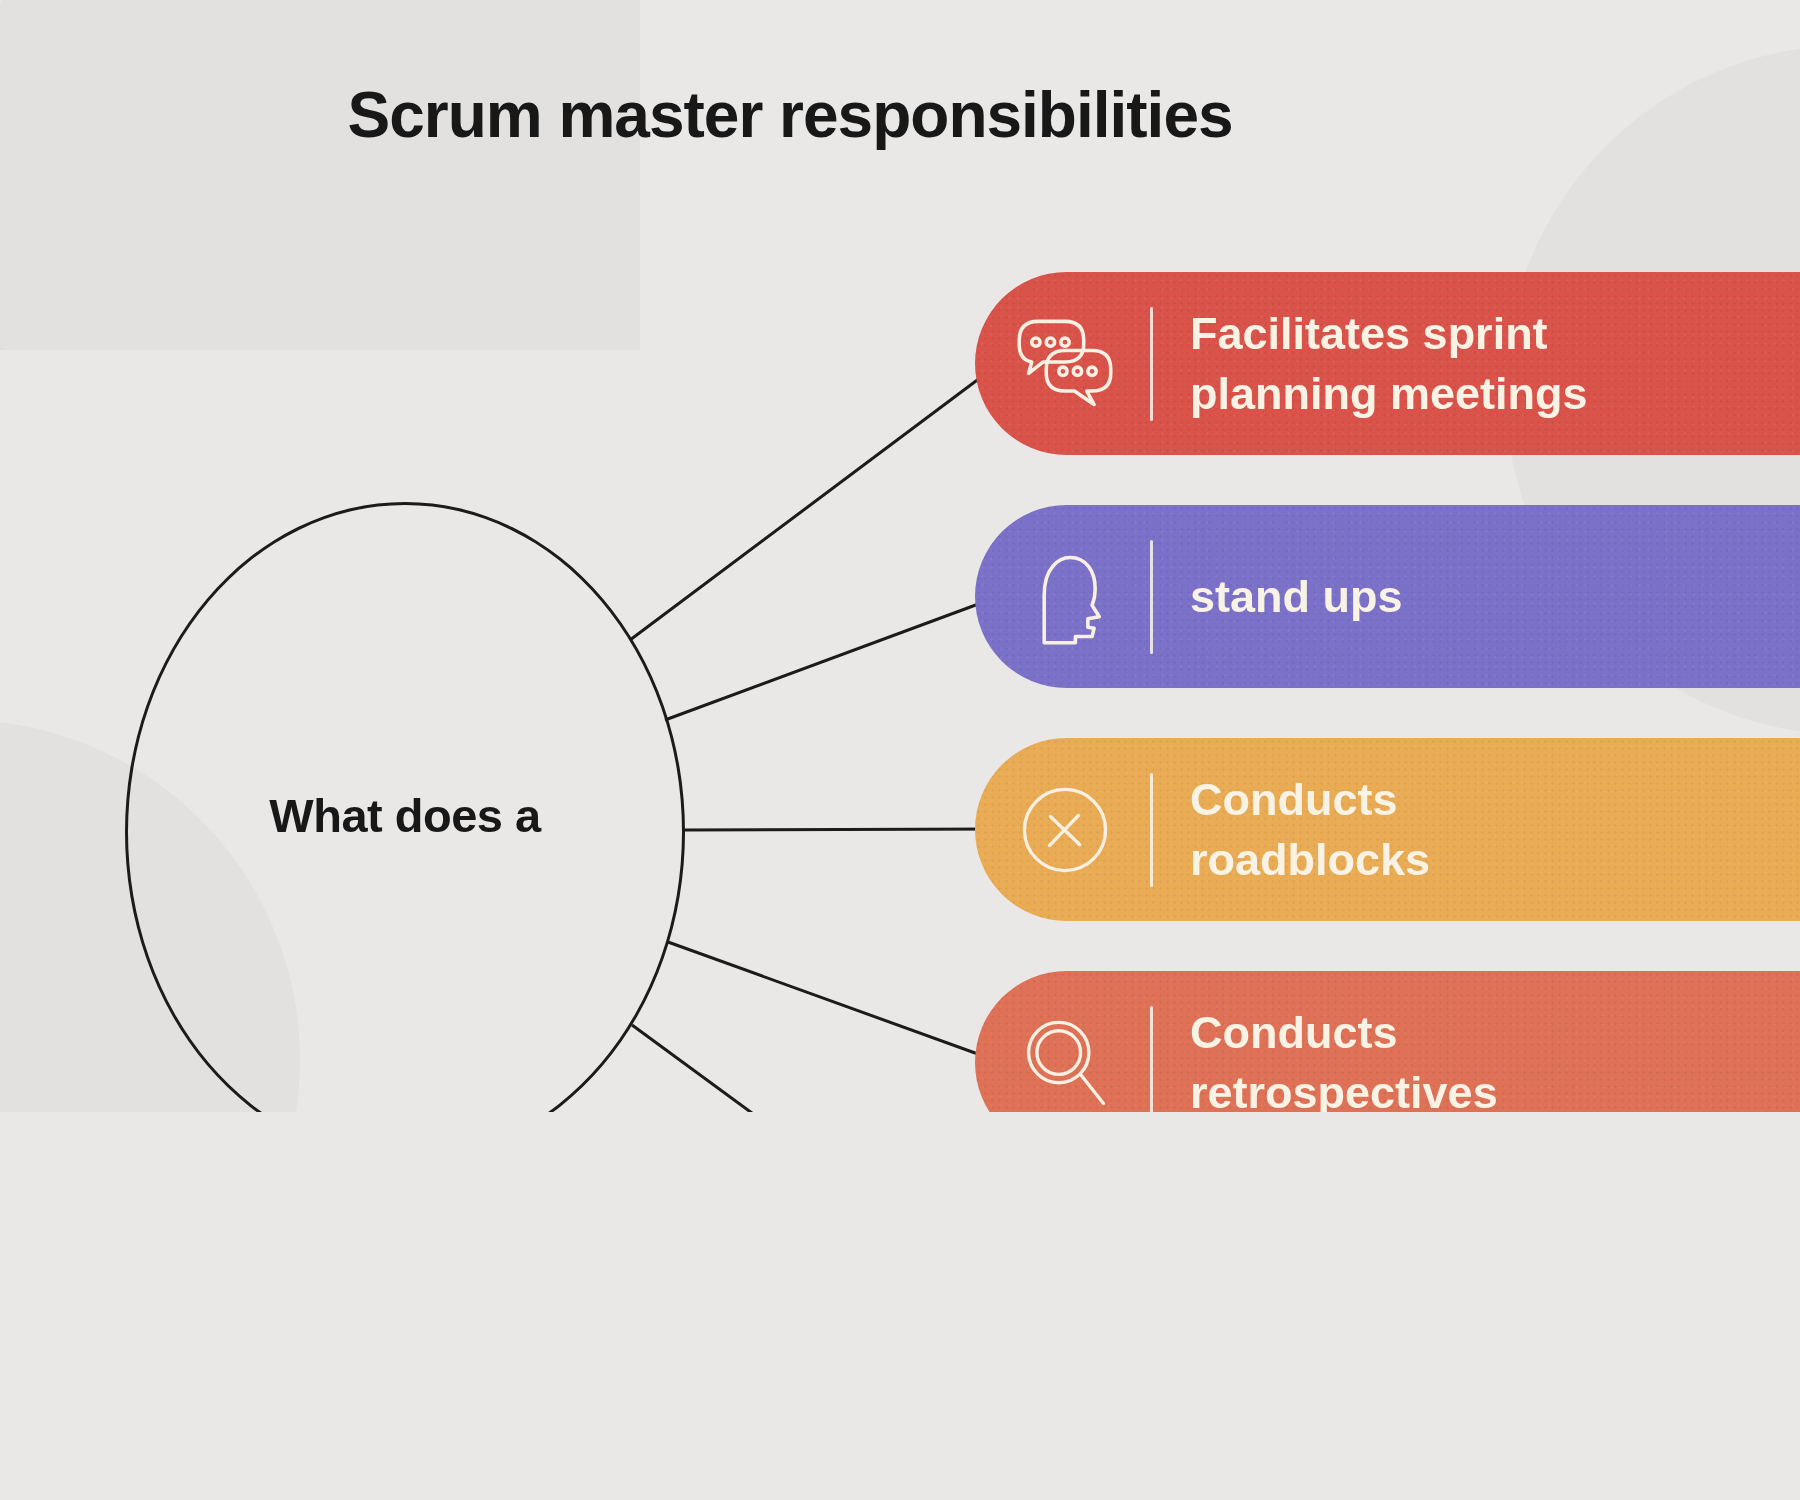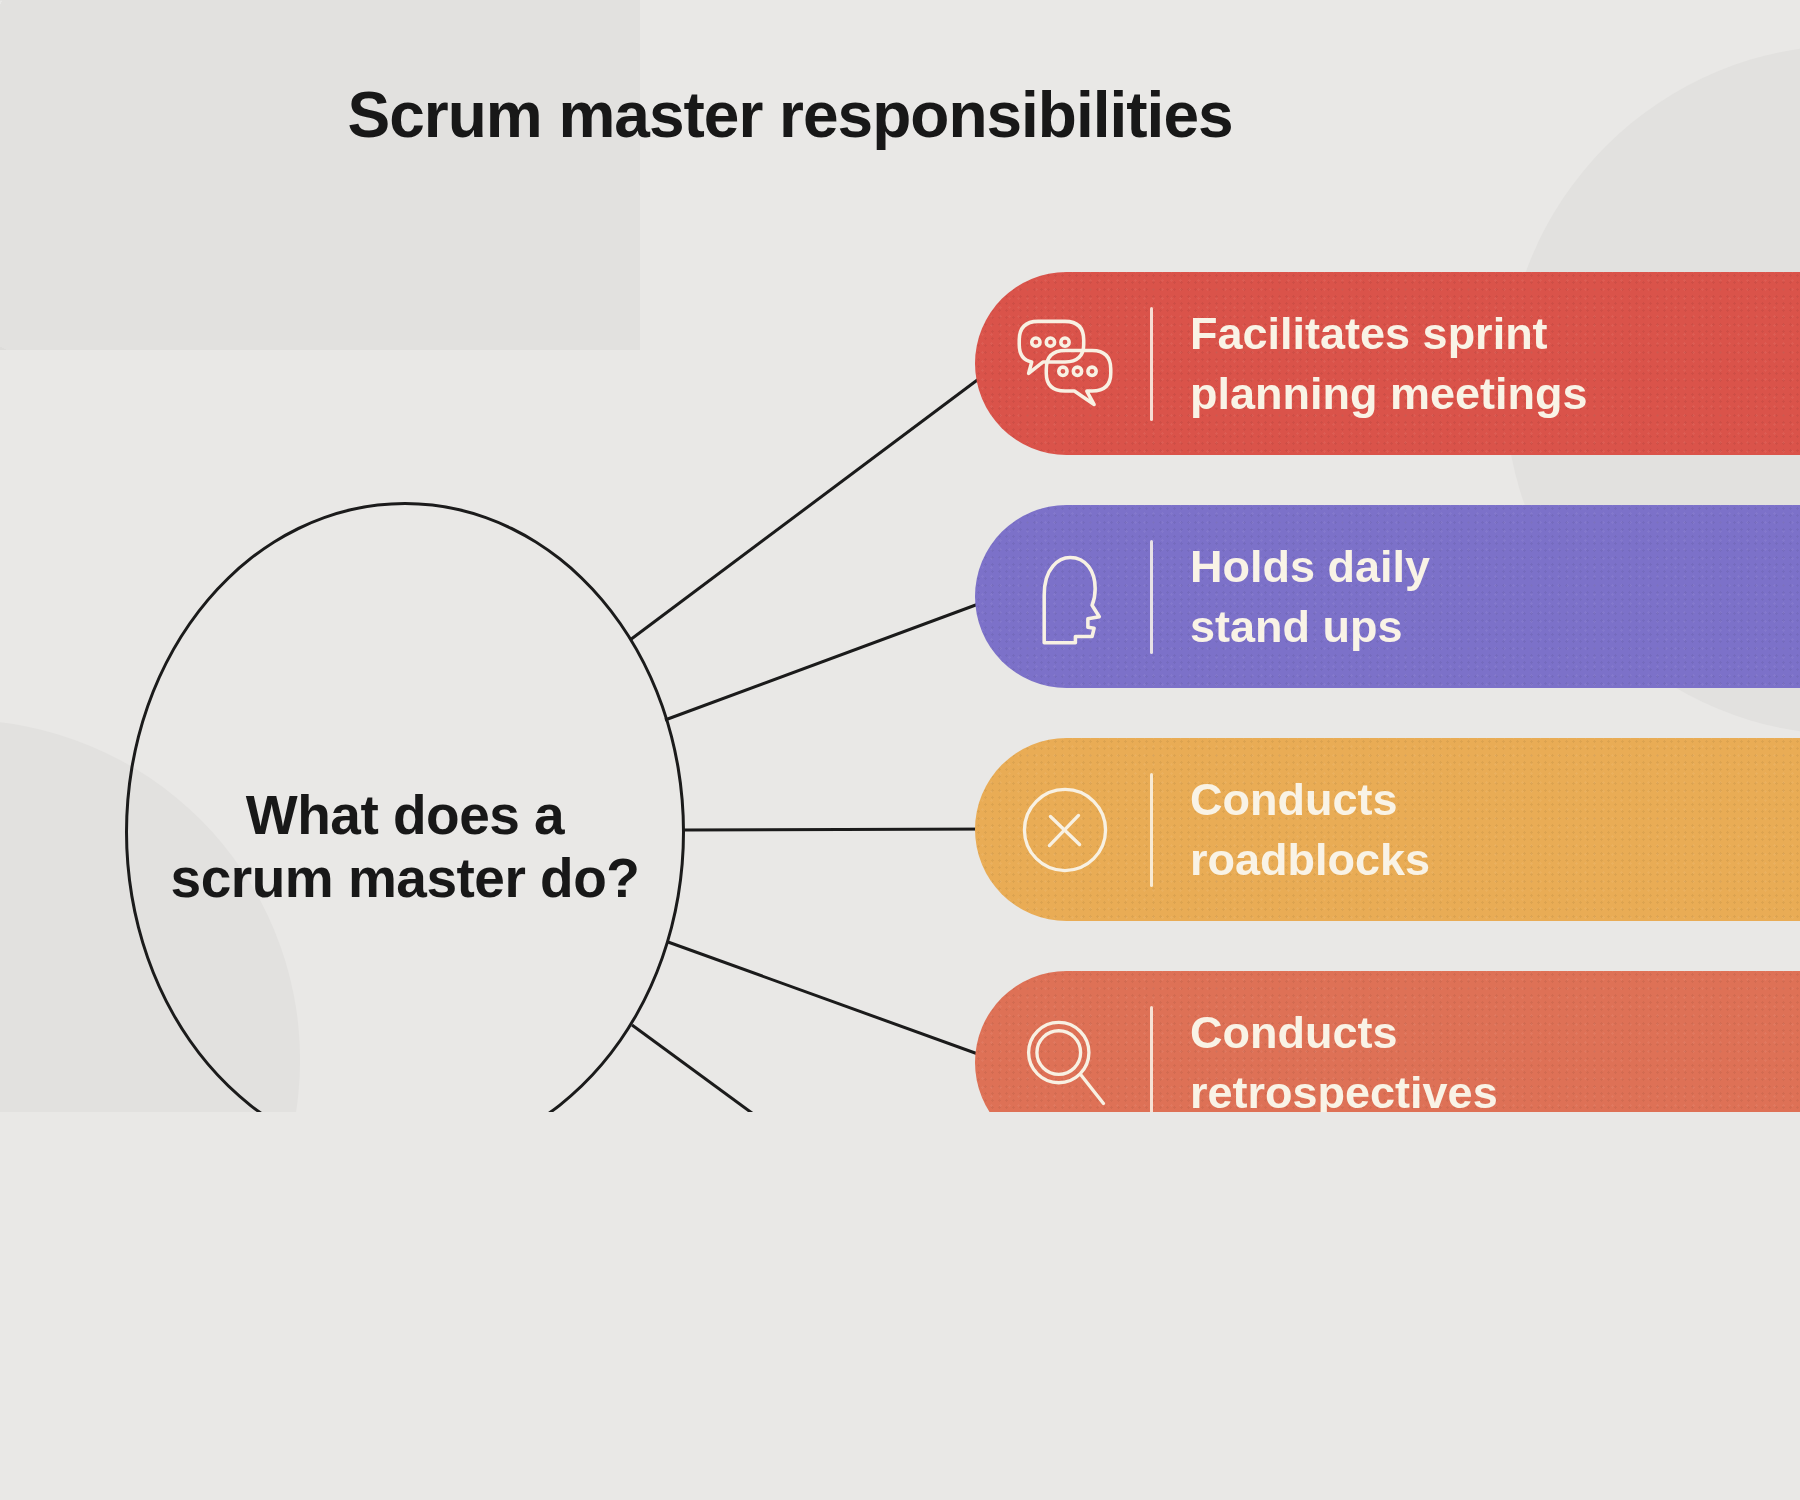--- a/index.html
+++ b/index.html
@@ -26,21 +26,21 @@
     position:absolute;top:78px;left:0;width:1580px;text-align:center;
     font-size:64px;font-weight:700;color:#181818;letter-spacing:-1px;
   }
 
   .hub-ellipse{
     position:absolute;left:125px;top:502px;width:560px;height:660px;
     border:3px solid #1b1b1b;border-radius:50%;box-sizing:border-box;
   }
   .hub-question{
     position:absolute;left:105px;top:784px;width:600px;text-align:center;
-    font-size:55px;line-height:63px;font-weight:700;color:#181818;letter-spacing:-0.5px;
+    font-size:47px;line-height:63px;font-weight:700;color:#181818;letter-spacing:-0.5px;
   }
 
   svg.connectors{position:absolute;left:0;top:0;}
 
   .pill{
     position:absolute;left:975px;right:-20px;height:183px;
     border-radius:92px 0 0 92px;
     background-image:
       radial-gradient(rgba(0,0,0,0.055) 1.2px, transparent 1.4px),
       radial-gradient(rgba(255,255,255,0.05) 1px, transparent 1.2px);
@@ -78,21 +78,20 @@
     <line x1="630" y1="640" x2="1000" y2="363" stroke="#1b1b1b" stroke-width="3"></line>
     <line x1="665" y1="720" x2="1000" y2="596" stroke="#1b1b1b" stroke-width="3"></line>
     <line x1="684" y1="830" x2="1000" y2="829" stroke="#1b1b1b" stroke-width="3"></line>
     <line x1="668" y1="942" x2="1000" y2="1062" stroke="#1b1b1b" stroke-width="3"></line>
     <line x1="632" y1="1025" x2="1000" y2="1295" stroke="#1b1b1b" stroke-width="3"></line>
   </svg>
 
   <div class="hub-ellipse"></div>
   <div class="hub-question">
     <div>What does a</div>
-    <div>scrum master do?</div>
   </div>
 
   <div class="pill pill-1" style="background-color: rgb(218, 83, 74);">
     <span class="icon">
       <svg viewBox="0 0 100 100" fill="none" stroke="#F8F1E3" stroke-width="3.4" stroke-linejoin="round" stroke-linecap="round">
         <path d="M 24,9 L 50,9 Q 68,9 68,27 L 68,31 Q 68,48 50,48 L 29,48 L 15,59 L 18,48 Q 6,46 6,31 L 6,27 Q 6,9 24,9 Z"></path>
         <circle cx="22" cy="29" r="4"></circle>
           <circle cx="36" cy="29" r="4"></circle>
           <circle cx="50" cy="29" r="4"></circle>
         <path d="M 50,37 L 76,37 Q 94,37 94,55 L 94,59 Q 94,76 76,76 L 71,76 L 78,89 L 59,76 L 50,76 Q 32,76 32,59 L 32,55 Q 32,37 50,37 Z"></path>
@@ -109,21 +108,20 @@
   </div>
 
   <div class="pill pill-2" style="background-color: rgb(124, 113, 201);">
     <span class="icon">
       <svg viewBox="0 0 100 100" fill="none" stroke="#F8F1E3" stroke-width="3.4" stroke-linejoin="round" stroke-linecap="round">
         <path d="M 30,94 L 30,48 C 30,22 44,12 55,12 C 70,12 79,25 79,42 C 79,49 78,53 76,58 L 83,69 L 72,71 L 72,79 L 78,80 L 76,88 L 60,88 L 60,94 Z"></path>
       </svg>
     </span>
     <span class="divider"></span>
     <span class="label">
-      <div>Holds daily</div>
       <div>stand ups</div>
     </span>
   </div>
 
   <div class="pill pill-3" style="background-color: rgb(233, 172, 85);">
     <span class="icon">
       <svg viewBox="0 0 100 100" fill="none" stroke="#F8F1E3" stroke-width="3.2" stroke-linecap="round">
         <circle cx="50" cy="50" r="39"></circle>
         <path d="M 36,37 L 64,64"></path>
         <path d="M 63,36 L 35,65"></path>

